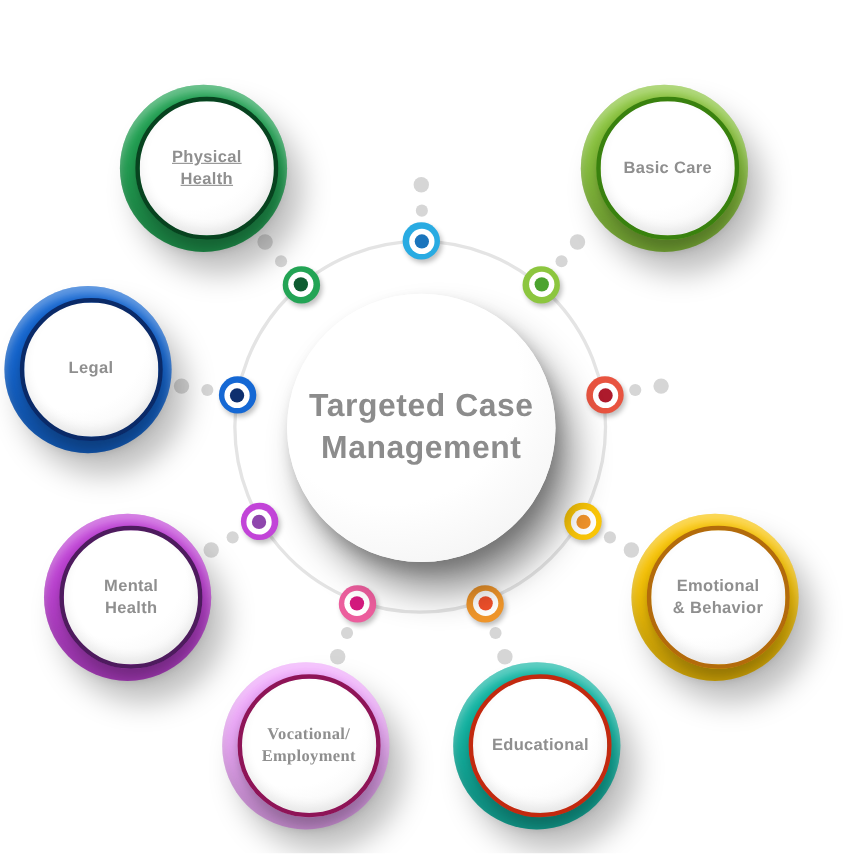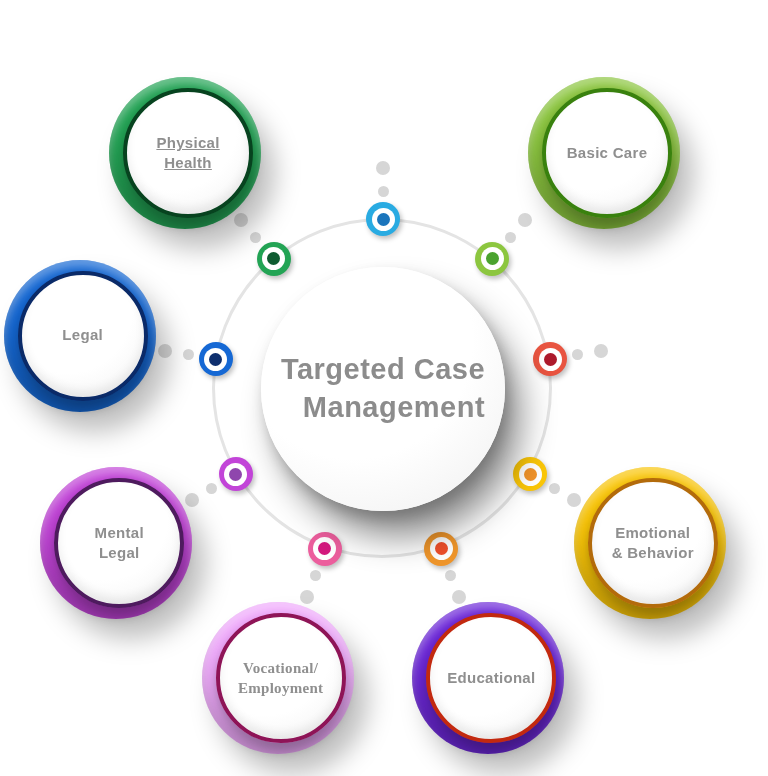--- a/index.html
+++ b/index.html
@@ -20,21 +20,21 @@
     z-index:1;
   }
   
   .hub{
     position:absolute;
     width:244px;height:244px;
     border-radius:50%;
     background:radial-gradient(circle at 38% 30%, #ffffff 52%, #f6f6f6 78%, #ededed 100%);
     box-shadow:16px 26px 34px rgba(0,0,0,0.45), 4px 8px 14px rgba(0,0,0,0.18);
     z-index:4;
-    display:flex;align-items:center;justify-content:center;text-align:right;
+    display:flex;align-items:center;justify-content:center;text-align:center;
   }
   .hub-title{
     font-size:29px;font-weight:bold;color:#8c8c8c;
     line-height:1.3;white-space:pre-line;letter-spacing:0.5px;
   }
   
   .sat{
     position:absolute;
     width:152px;height:152px;border-radius:50%;
     box-shadow:14px 20px 26px rgba(0,0,0,0.25), inset 0 7px 9px rgba(255,255,255,0.35), inset 0 -11px 14px rgba(0,0,0,0.22);
@@ -116,21 +116,21 @@
 &amp; Behavior</div>
       </div>
     </div>
     <div class="node" style="left: 513.224px; top: 457px; background: rgb(250, 198, 8);">
       <div class="node-ring">
         <div class="node-dot" style="background: rgb(240, 147, 42);"></div>
       </div>
     </div>
     <div class="dot" style="width: 11px; height: 11px; left: 548.973px; top: 482.5px; background: rgb(214, 214, 214);"></div>
     <div class="dot" style="width: 14px; height: 14px; left: 567.392px; top: 492.5px; background: rgb(214, 214, 214);"></div>
-    <div class="sat" style="left: 412.342px; top: 602.425px; background: #6d28d9;">
+    <div class="sat" style="left: 412.342px; top: 602.425px; background: #14b8a6;">
       <div class="sat-inner" style="border-color: rgb(194, 41, 15);">
         <div class="sat-label" style="color: rgb(143, 143, 143);">Educational</div>
       </div>
     </div>
     <div class="node" style="left: 424.143px; top: 531.748px; background: rgb(240, 150, 43);">
       <div class="node-ring">
         <div class="node-dot" style="background: rgb(240, 80, 43);"></div>
       </div>
     </div>
     <div class="dot" style="width: 11px; height: 11px; left: 445.22px; top: 569.559px; background: rgb(214, 214, 214);"></div>
@@ -144,21 +144,21 @@
     <div class="node" style="left: 307.857px; top: 531.748px; background: rgb(236, 94, 157);">
       <div class="node-ring">
         <div class="node-dot" style="background: rgb(212, 25, 126);"></div>
       </div>
     </div>
     <div class="dot" style="width: 11px; height: 11px; left: 309.78px; top: 569.559px; background: rgb(214, 214, 214);"></div>
     <div class="dot" style="width: 14px; height: 14px; left: 300.414px; top: 589.672px; background: rgb(214, 214, 214);"></div>
     <div class="sat" style="left: 40.2642px; top: 467px; background: rgb(194, 68, 216);">
       <div class="sat-inner" style="border-color: rgb(78, 27, 94);">
         <div class="sat-label" style="color: rgb(143, 143, 143);">Mental
-Legal</div>
+Health</div>
       </div>
     </div>
     <div class="node" style="left: 218.776px; top: 457px; background: rgb(194, 68, 216);">
       <div class="node-ring">
         <div class="node-dot" style="background: rgb(143, 70, 173);"></div>
       </div>
     </div>
     <div class="dot" style="width: 11px; height: 11px; left: 206.027px; top: 482.5px; background: rgb(214, 214, 214);"></div>
     <div class="dot" style="width: 14px; height: 14px; left: 184.608px; top: 492.5px; background: rgb(214, 214, 214);"></div>
     <div class="sat" style="left: 3.67921px; top: 259.516px; background: rgb(21, 104, 212);">

